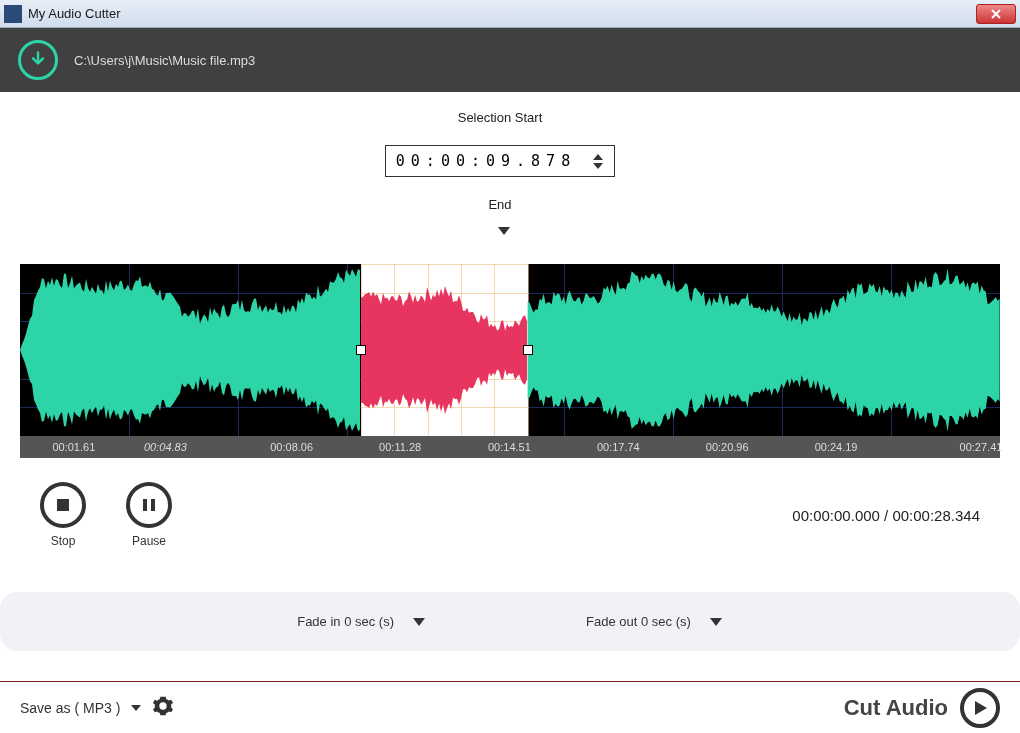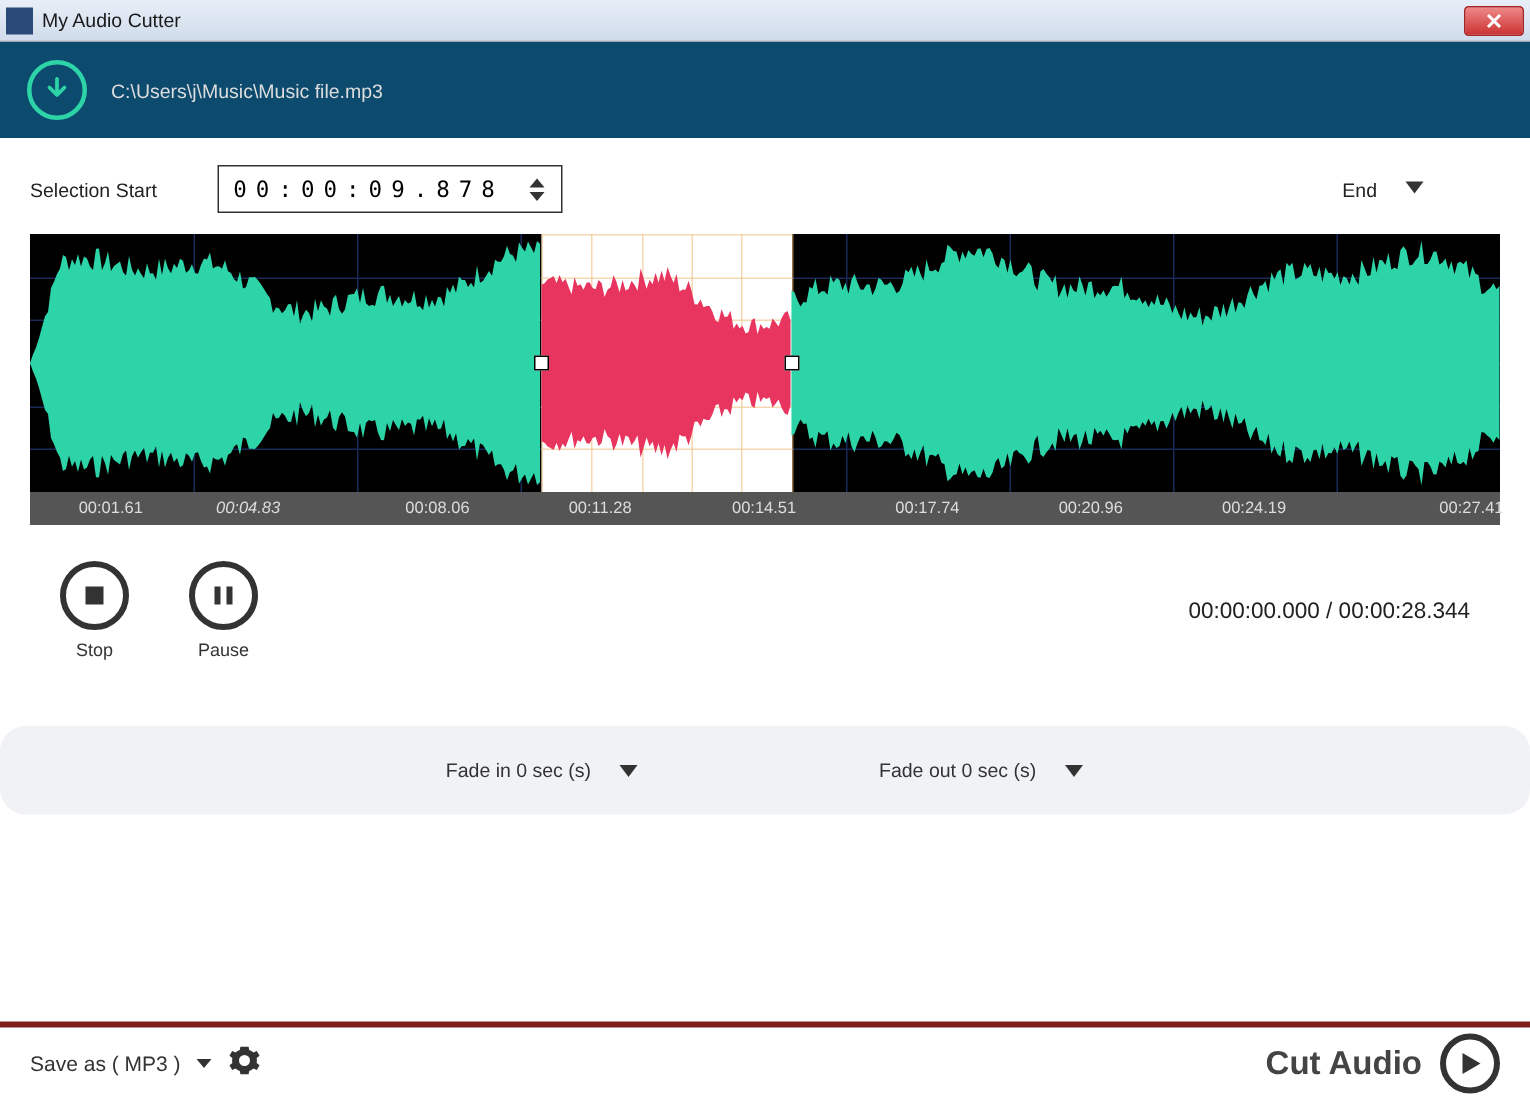--- a/index.html
+++ b/index.html
@@ -4,26 +4,26 @@
 <style>
 * { margin: 0; padding: 0; box-sizing: border-box; }
 body { font-family: Arial, sans-serif; background: #fff; width: 1020px; height: 733px; overflow: hidden; }
 
 .titlebar { height: 28px; background: linear-gradient(to bottom, #e8eef7, #d0dcec); display: flex; align-items: center; padding: 0 4px; border-bottom: 1px solid #a0a8b8; }
 .titlebar .app-icon { width: 18px; height: 18px; background: #2a4a7a; margin-right: 6px; }
 .titlebar .title { font-size: 13px; color: #1a1a1a; flex: 1; }
 .titlebar .close-btn { width: 40px; height: 20px; background: linear-gradient(to bottom, #e88, #c33); border: 1px solid #a22; border-radius: 3px; display: flex; align-items: center; justify-content: center; cursor: pointer; }
 .titlebar .close-btn svg { width: 12px; height: 12px; }
 
-.filebar { height: 64px; background: #0c4a6e; display: flex; align-items: center; padding: 0 18px; }
+.filebar { height: 64px; background: #404040; display: flex; align-items: center; padding: 0 18px; }
 .download-circle { width: 40px; height: 40px; border: 3px solid #2dd4a8; border-radius: 50%; display: flex; align-items: center; justify-content: center; margin-right: 16px; }
 .download-circle svg { width: 20px; height: 20px; }
 .filepath { color: #ddd; font-size: 13px; }
 
-.timing-row { display: flex; align-items: center; padding: 18px 40px 14px 20px; gap: 10px; }
+.timing-row { display: flex; align-items: center; padding: 18px 40px 14px 20px; gap: 10px; flex-direction: column; }
 .timing-row .lbl { font-size: 13px; color: #222; }
 .timing-row .spacer { flex: 1; }
 .time-input { border: 1px solid #333; padding: 6px 10px; display: flex; align-items: center; gap: 8px; font-family: monospace; font-size: 15px; letter-spacing: 6px; }
 .stepper { display: flex; flex-direction: column; margin-left: 8px; gap: 1px; }
 .stepper svg { width: 12px; height: 8px; cursor: pointer; }
 .tri-down { margin-left: 8px; cursor: pointer; }
 
 .waveform-wrap { margin: 0 20px; position: relative; }
 .waveform { position: relative; height: 172px; background: #000; overflow: hidden; }
 .grid-v { position: absolute; top: 0; bottom: 0; width: 1px; background: #1a2a5a; }
@@ -38,21 +38,21 @@
 .controls { display: flex; align-items: center; padding: 24px 40px 20px 40px; gap: 40px; }
 .ctrl-btn { display: flex; flex-direction: column; align-items: center; cursor: pointer; }
 .ctrl-circle { width: 46px; height: 46px; border: 4px solid #333; border-radius: 50%; display: flex; align-items: center; justify-content: center; margin-bottom: 6px; }
 .ctrl-label { font-size: 12px; color: #333; }
 .controls .spacer { flex: 1; }
 .time-display { font-size: 15px; color: #222; }
 
 .fade-bar { background: #f0f2f6; padding: 22px 0; display: flex; justify-content: center; gap: 160px; margin: 24px 0 0 0; border-radius: 17px; }
 .fade-item { display: flex; align-items: center; gap: 18px; font-size: 13px; color: #333; cursor: pointer; }
 
-.bottom-bar { position: absolute; bottom: 0; left: 0; right: 0; height: 52px; display: flex; align-items: center; padding: 0 20px; border-top: 4px solid #7f1d1d; }
+.bottom-bar { position: absolute; bottom: 0; left: 0; right: 0; height: 52px; display: flex; align-items: center; padding: 0 20px; border-top: 1px solid #7f1d1d; }
 .save-as { display: flex; align-items: center; gap: 10px; font-size: 14px; color: #333; cursor: pointer; }
 .gear { cursor: pointer; }
 .bottom-bar .spacer { flex: 1; }
 .cut-audio { display: flex; align-items: center; gap: 12px; font-size: 22px; font-weight: bold; color: #444; cursor: pointer; }
 .cut-circle { width: 40px; height: 40px; border: 4px solid #333; border-radius: 50%; display: flex; align-items: center; justify-content: center; }
 </style>
 </head>
 <body>
 
 <div class="titlebar">

